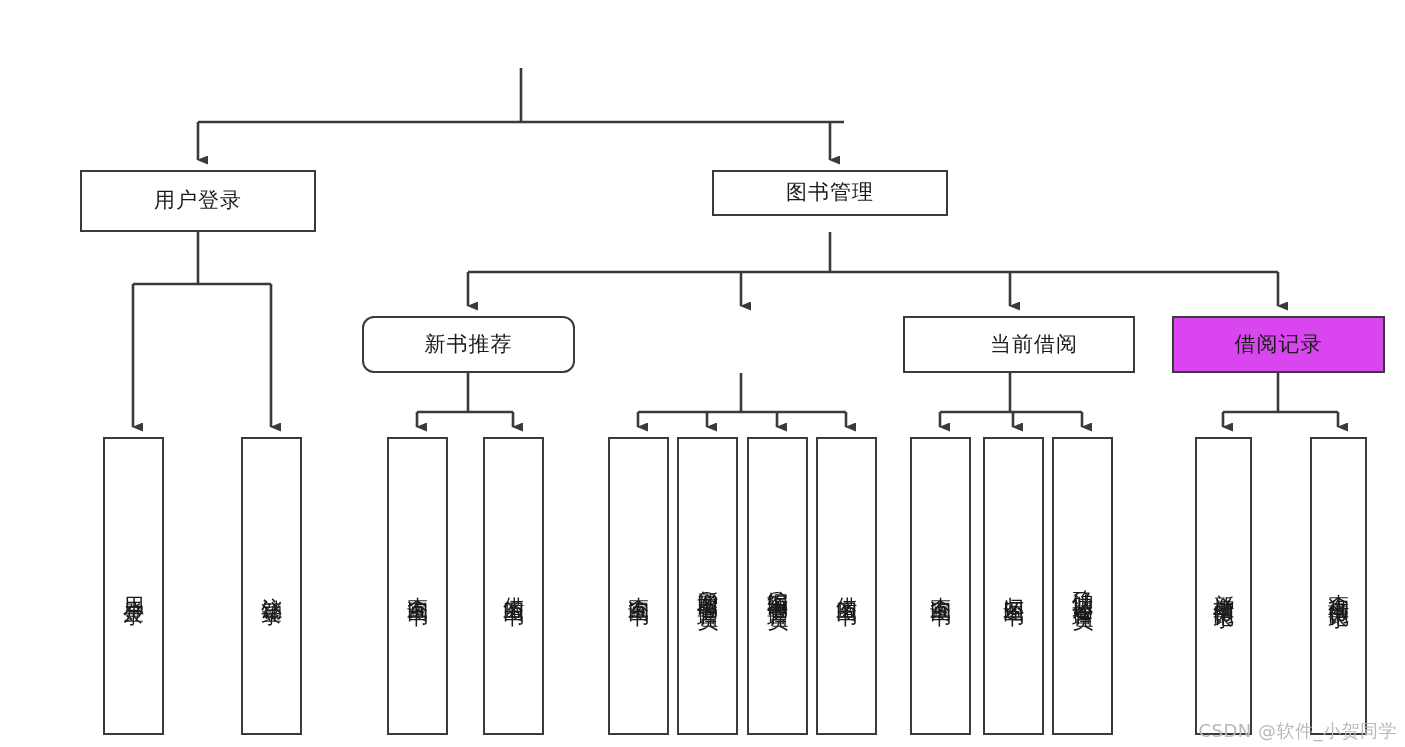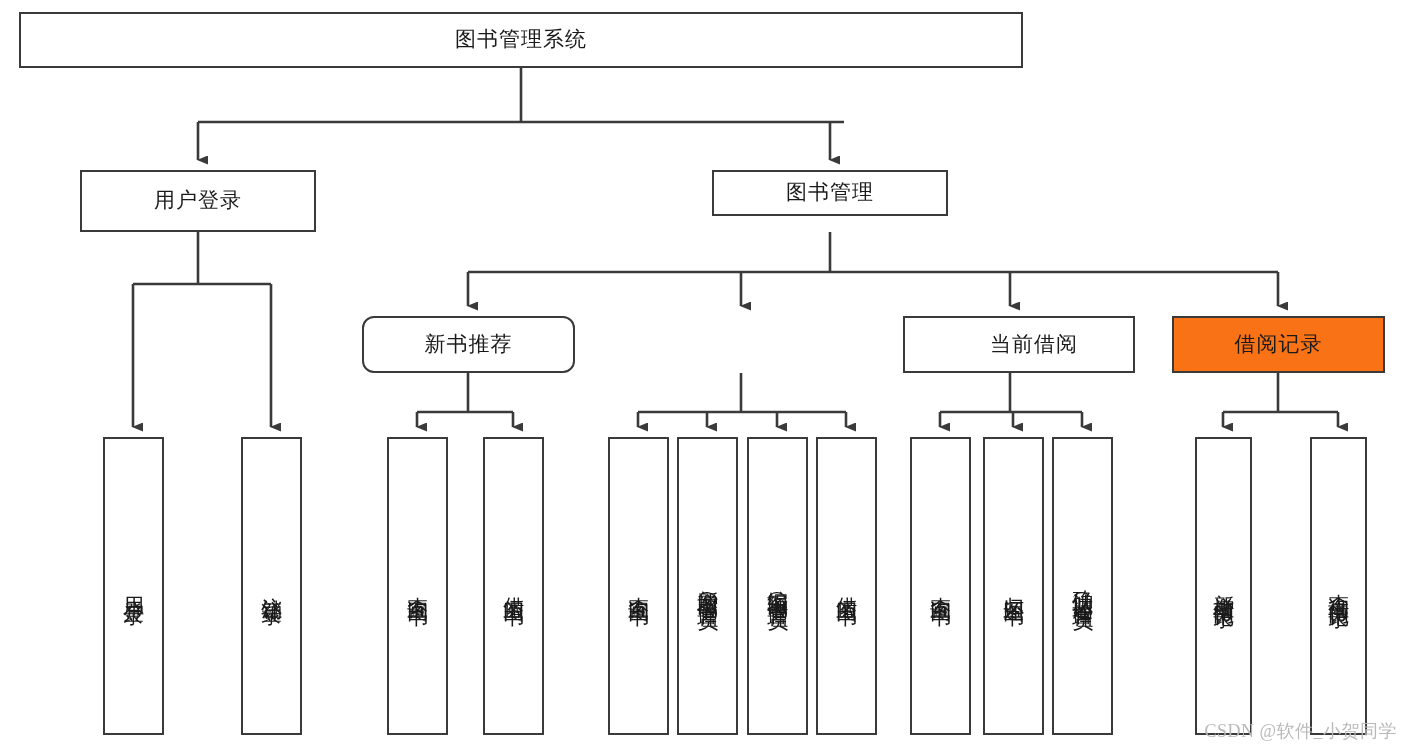--- a/index.html
+++ b/index.html
@@ -61,21 +61,20 @@
   #watermark {
     position: absolute;
     right: 8px;
     bottom: 4px;
     font-size: 18px;
     color: #b9b9b9;
     letter-spacing: 0.5px;
     z-index: 5;
     user-select: none;
     white-space: nowrap;
-    font-family: Liberation Serif, serif;
   }
 </style>
 </head>
 <body>
 
 <div id="diagram-root">
 
   <svg id="edges-layer" viewBox="0 0 1405 747" width="1405" height="747" xmlns="http://www.w3.org/2000/svg">
     <defs>
       <marker id="arrowhead" markerWidth="9" markerHeight="11" refX="4.5" refY="10" orient="auto" markerUnits="userSpaceOnUse">
@@ -119,38 +118,35 @@
       <path d="M1013,412 L1013,427" marker-end="url(#arrowhead)"></path>
       <path d="M1082,412 L1082,427" marker-end="url(#arrowhead)"></path>
 
       <path d="M1278,373 L1278,412"></path>
       <path d="M1223,412 L1338,412"></path>
       <path d="M1223,412 L1223,427" marker-end="url(#arrowhead)"></path>
       <path d="M1338,412 L1338,427" marker-end="url(#arrowhead)"></path>
     </g>
   </svg>
 
-  <div class="node horizontal" style="left: 19px; top: 12px; width: 1004px; height: 56px; border-color: rgb(58, 58, 58); background: rgb(255, 255, 255); color: rgb(26, 26, 26);">
-    <span class="node-label">图书管理系统</span>
-  </div>
 
   <div class="node horizontal" style="left: 80px; top: 170px; width: 236px; height: 62px; border-color: rgb(58, 58, 58); background: rgb(255, 255, 255); color: rgb(26, 26, 26);">
     <span class="node-label">用户登录</span>
   </div>
   <div class="node horizontal" style="left: 712px; top: 170px; width: 236px; height: 46px; border-color: rgb(58, 58, 58); background: rgb(255, 255, 255); color: rgb(26, 26, 26);">
     <span class="node-label">图书管理</span>
   </div>
 
   <div class="node horizontal" style="left: 362px; top: 316px; width: 213px; height: 57px; border-color: rgb(58, 58, 58); background: rgb(255, 255, 255); color: rgb(26, 26, 26); border-radius: 12px;">
     <span class="node-label">新书推荐</span>
   </div>
   <div class="node horizontal" style="left: 903px; top: 316px; width: 232px; height: 57px; border-color: rgb(58, 58, 58); background: rgb(255, 255, 255); color: rgb(26, 26, 26); padding-left: 36px;">
     <span class="node-label">当前借阅</span>
   </div>
-  <div class="node horizontal" style="left: 1172px; top: 316px; width: 213px; height: 57px; border-color: rgb(58, 58, 58); background: #f97316; color: rgb(26, 26, 26);">
+  <div class="node horizontal" style="left: 1172px; top: 316px; width: 213px; height: 57px; border-color: rgb(58, 58, 58); background: #d946ef; color: rgb(26, 26, 26);">
     <span class="node-label">借阅记录</span>
   </div>
 
   <div class="node vertical" style="left: 103px; top: 437px; width: 61px; height: 298px; border-color: rgb(58, 58, 58); background: rgb(255, 255, 255); color: rgb(26, 26, 26);">
     <span class="node-label">用户登录</span>
   </div>
   <div class="node vertical" style="left: 241px; top: 437px; width: 61px; height: 298px; border-color: rgb(58, 58, 58); background: rgb(255, 255, 255); color: rgb(26, 26, 26);">
     <span class="node-label">注销登录</span>
   </div>
   <div class="node vertical" style="left: 387px; top: 437px; width: 61px; height: 298px; border-color: rgb(58, 58, 58); background: rgb(255, 255, 255); color: rgb(26, 26, 26);">

